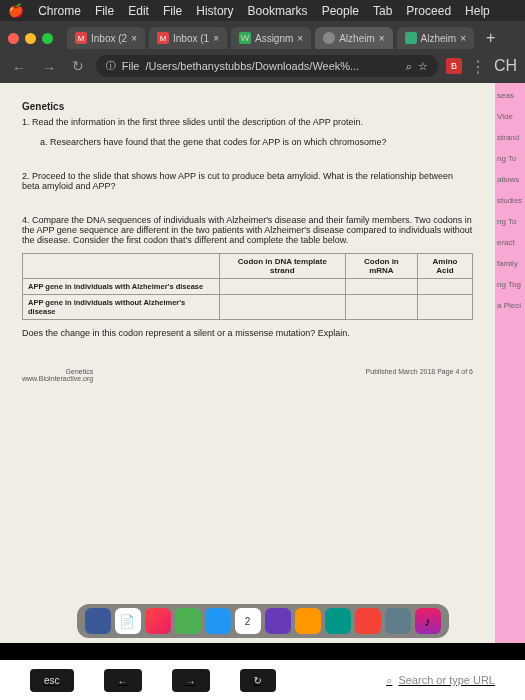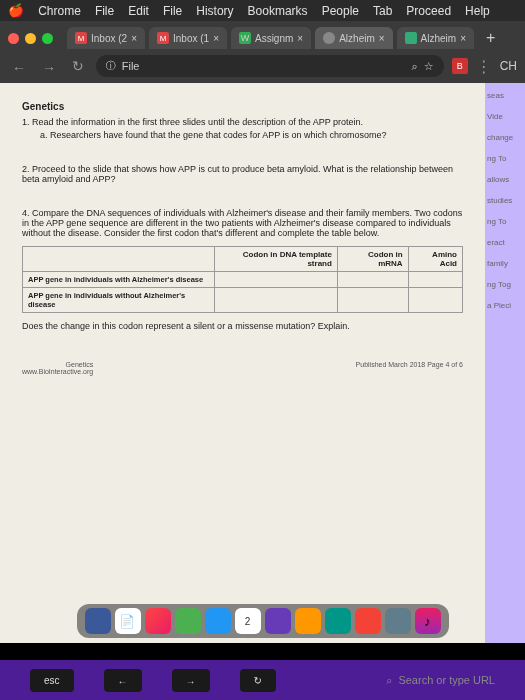--- a/index.html
+++ b/index.html
@@ -25,33 +25,33 @@
     .url-box { flex: 1; background: #2a2a2a; border-radius: 14px; padding: 4px 10px; color: #ccc; font-size: 11px; display: flex; align-items: center; gap: 6px; }
     .url-icon { font-size: 10px; }
     .ext-icon { background: #c33; color: #fff; width: 16px; height: 16px; font-size: 9px; display: inline-flex; align-items: center; justify-content: center; border-radius: 2px; }
     .content-area { display: flex; height: 560px; background: #888; }
     .document { background: #f0ede5; flex: 1; padding: 18px 22px 10px; font-size: 9px; color: #222; overflow: hidden; position: relative; }
     .doc-title { font-weight: bold; font-size: 10px; margin-bottom: 5px; }
     .question { margin-bottom: 24px; }
     .question.q1b { margin-top: 28px; }
     .q-num { display: inline; }
     .q-text { display: inline; }
-    .sub-q { padding-left: 18px; margin-top: 3px; }
+    .sub-q { padding-left: 18px; margin-top: 10px; }
     table.codon-table { border-collapse: collapse; width: 100%; margin-top: 8px; font-size: 8px; }
     table.codon-table th, table.codon-table td { border: 1px solid #999; padding: 3px 5px; text-align: center; }
-    table.codon-table th { font-weight: bold; background: #f0ede5; text-align: right; }
+    table.codon-table th { font-weight: bold; background: #f0ede5; }
     table.codon-table .row-header { text-align: left; font-weight: bold; font-size: 7.5px; }
     .footer-note { font-size: 7px; color: #555; margin-top: 30px; text-align: right; }
     .footer-left { font-size: 7px; color: #555; float: left; }
-    .sidebar-peek { width: 40px; background: #c4b5fd; font-size: 8px; color: #666; overflow: hidden; padding: 8px 2px; }
+    .sidebar-peek { width: 30px; background: #f9a8d4; font-size: 8px; color: #666; overflow: hidden; padding: 8px 2px; }
     .sidebar-peek div { margin-bottom: 12px; white-space: nowrap; }
     .dock-area { position: absolute; bottom: 62px; left: 0; right: 0; display: flex; justify-content: center; }
     .dock { background: rgba(60,60,60,0.6); border-radius: 12px; padding: 4px 8px; display: flex; gap: 4px; }
     .dock-icon { width: 26px; height: 26px; border-radius: 6px; display: flex; align-items: center; justify-content: center; font-size: 13px; }
-    .touchbar { position: absolute; bottom: 0; left: 0; right: 0; height: 40px; background: #4c1d95; display: flex; align-items: center; padding: 0 30px; gap: 30px; }
+    .touchbar { position: absolute; bottom: 0; left: 0; right: 0; height: 40px; background: #ffffff; display: flex; align-items: center; padding: 0 30px; gap: 30px; text-decoration: underline; }
     .tb-key { background: #1a1a1a; color: #ddd; padding: 6px 14px; border-radius: 4px; font-size: 10px; }
     .tb-search { margin-left: auto; color: #888; font-size: 11px; display: flex; align-items: center; gap: 6px; }
     .cursor-mark { position: absolute; font-family: serif; font-size: 11px; }
   </style>
 </head>
 <body>
 
 <div class="menubar">
   <span class="apple-icon">🍎</span>
   <span>Chrome</span>
@@ -100,26 +100,27 @@
   <div class="plus-tab">+</div>
 </div>
 
 <div class="addr-bar">
   <span class="nav-btn">←</span>
   <span class="nav-btn">→</span>
   <span class="nav-btn">↻</span>
   <div class="url-box">
     <span class="url-icon">ⓘ</span>
     <span>File</span>
+    <span>/Users/bethanystubbs/Downloads/Week%...</span>
     <span style="margin-left:auto">⌕</span>
     <span>☆</span>
   </div>
   <span class="ext-icon">B</span>
   <span style="color:#999">⋮</span>
-  <span style="color:#ccc;font-size:12px">CH</span>
+  <span style="color:#ccc;font-size:16px">CH</span>
 </div>
 
 <div class="content-area">
   <div class="document">
     <div class="doc-title">Genetics</div>
 
     <div class="question">
       <span class="q-num">1.</span>
       <span class="q-text">Read the information in the first three slides until the description of the APP protein.</span>
       <div class="sub-q">
@@ -169,21 +170,21 @@
         <div>www.BioInteractive.org</div>
       </div>
       <span>Published March 2018
 Page 4 of 6</span>
     </div>
   </div>
 
   <div class="sidebar-peek">
     <div>seas</div>
     <div>Vide</div>
-    <div>change</div>
+    <div>strand</div>
     <div>ng To</div>
     <div>allows</div>
     <div>studies</div>
     <div>ng To</div>
     <div>eract</div>
     <div>family</div>
     <div>ng Tog</div>
     <div>a Pieci</div>
   </div>
 </div>

